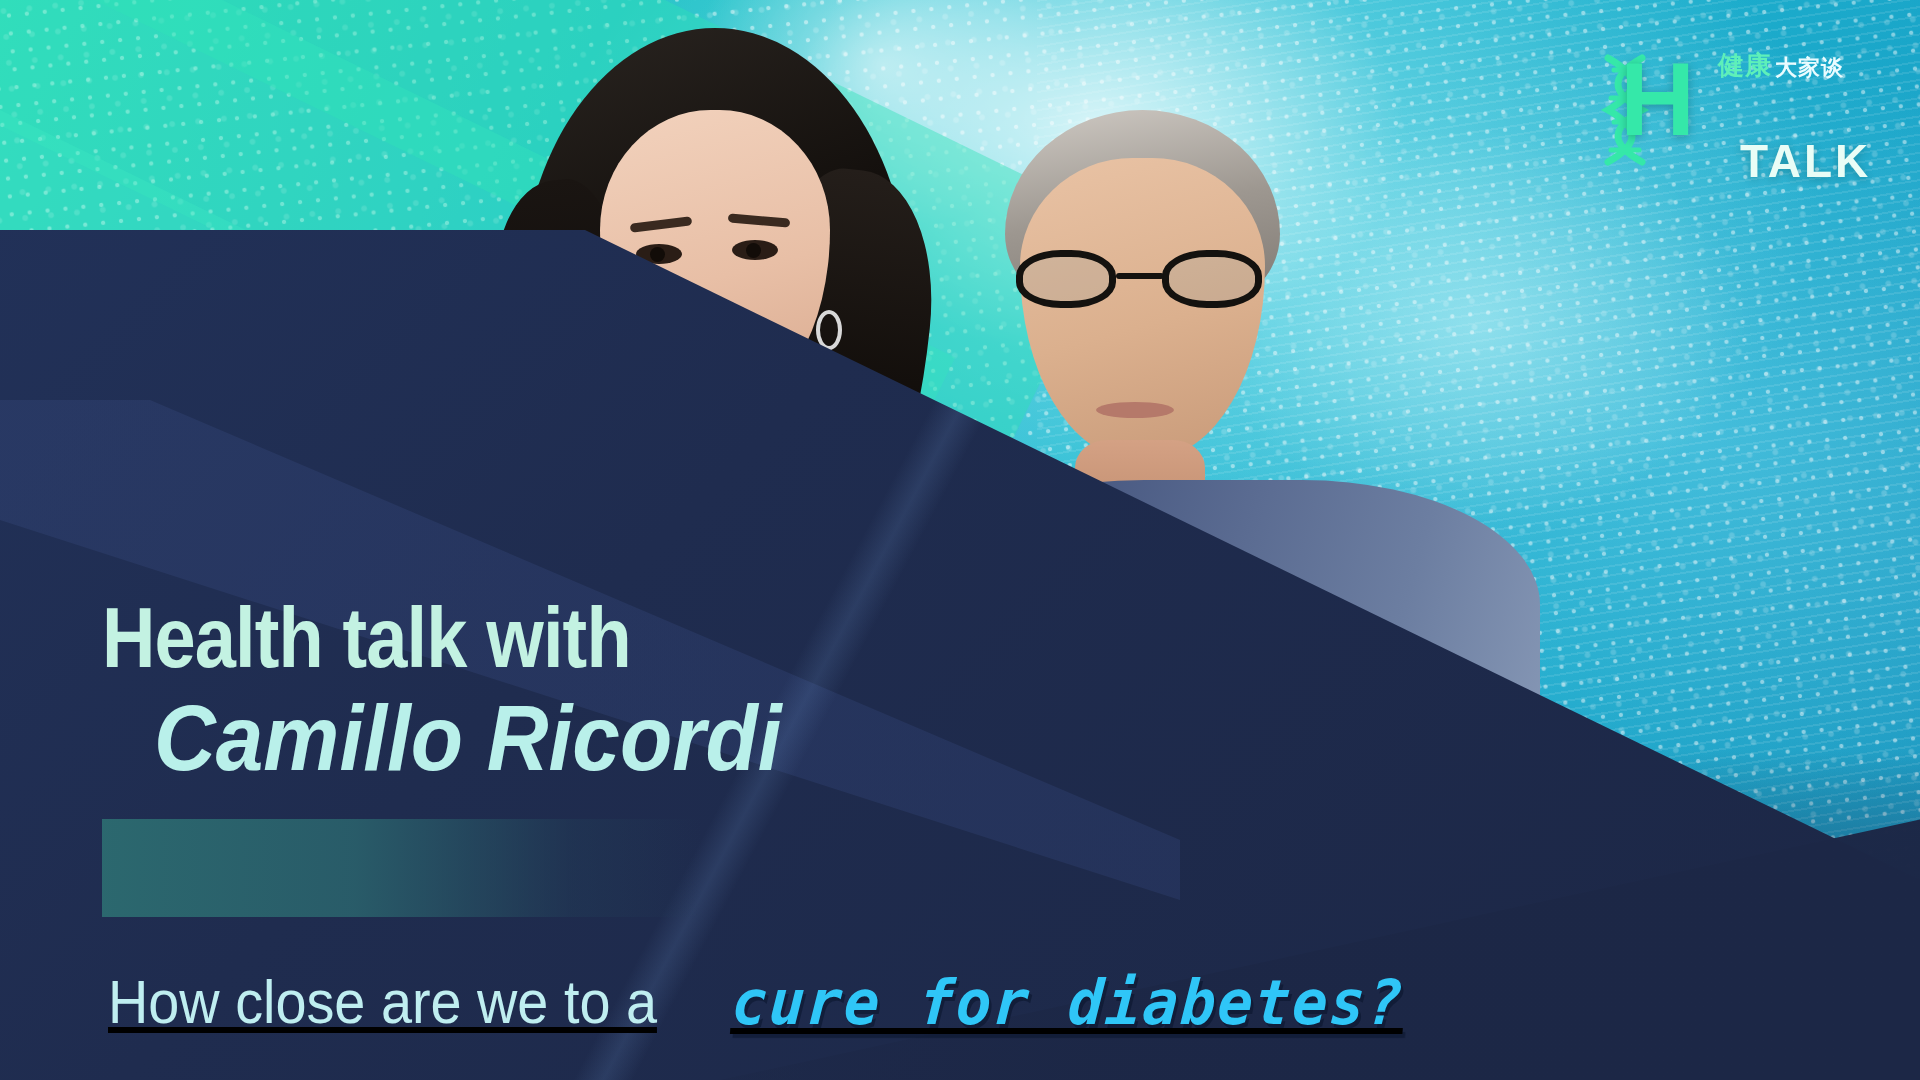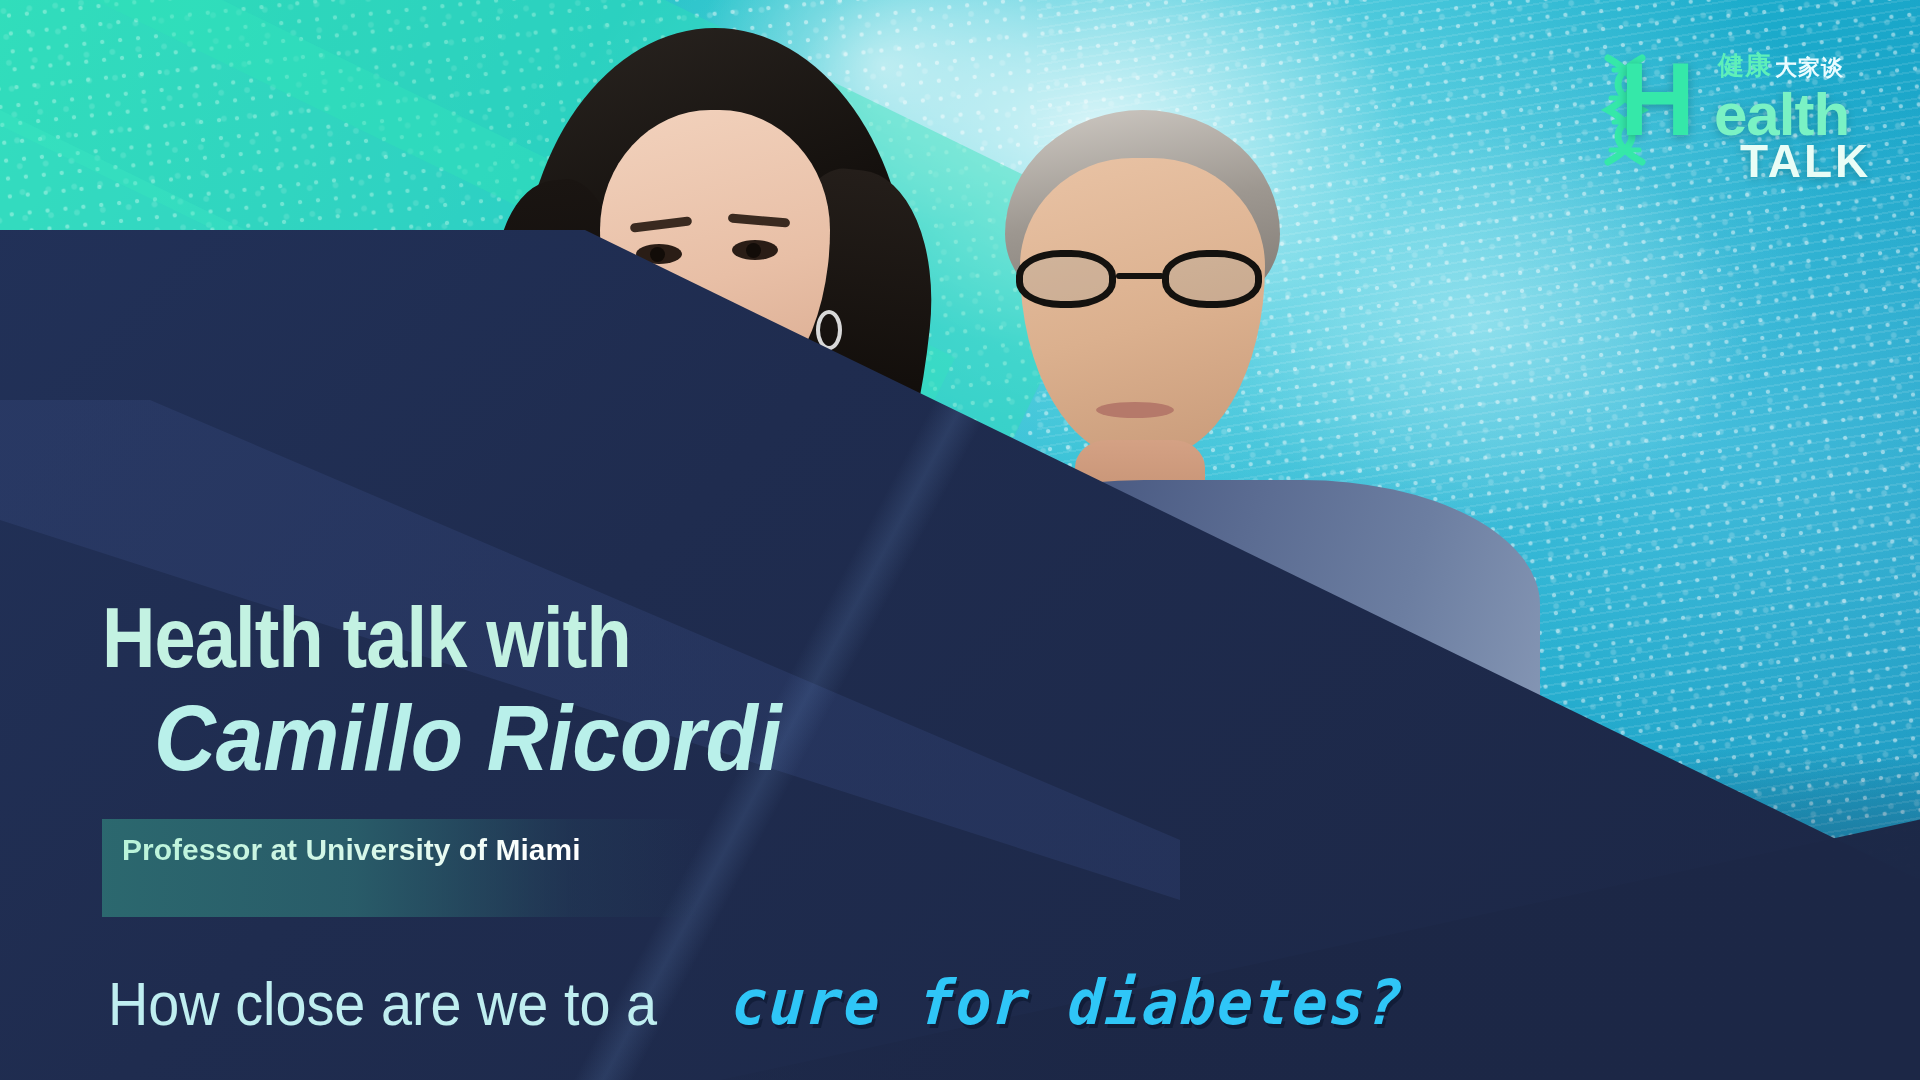--- a/index.html
+++ b/index.html
@@ -278,22 +278,23 @@
   }
   .cred{
     font-size:30px; font-weight:bold; line-height:1.30;
     white-space:nowrap;
     background:linear-gradient(90deg,#b9f3d9 0%, #d9f8ea 45%, #ffffff 72%);
     -webkit-background-clip:text; background-clip:text; color:transparent;
   }
 
   .question{
     position:absolute; left:72px; top:966px;
-    display:flex; align-items:flex-end; gap:14px;
+    display:flex; align-items:flex-start; gap:14px;
     white-space:nowrap;
+    text-decoration:underline;
   }
   .q-plain{
     font-size:62px; font-weight:400; color:#bfeef0;
     transform:scaleX(.9); transform-origin:left center;
   }
   .q-hi{
     font-size:62px; font-weight:bold; font-style:italic;
     color:#2fc6f7;
     letter-spacing:2px;
     font-family:"DejaVu Sans Mono", monospace;
@@ -376,31 +377,29 @@
         <line x1="17" y1="44" x2="45" y2="44"></line>
         <line x1="20" y1="68" x2="42" y2="68"></line>
         <line x1="17" y1="96" x2="45" y2="96"></line>
       </g>
     </svg>
     <div class="logo-h">H</div>
     <div class="logo-cn">
       <span class="big">健康</span>
       <span class="small">大家谈</span>
     </div>
-    <div class="logo-ealth">ealth</div>
     <div class="logo-talk">TALK</div>
   </div>
 
   <div class="titlewrap">
 
     <div class="t-line1">Health talk with</div>
     <div class="t-line2">Camillo Ricordi</div>
 
     <div class="credbox">
-      <div class="cred">Professor at University of Miami</div>
     </div>
 
     <div class="question">
       <span class="q-plain">How close are we to a</span>
       <span class="q-hi">cure for diabetes?</span>
     </div>
 
   </div>
 </div>
 

